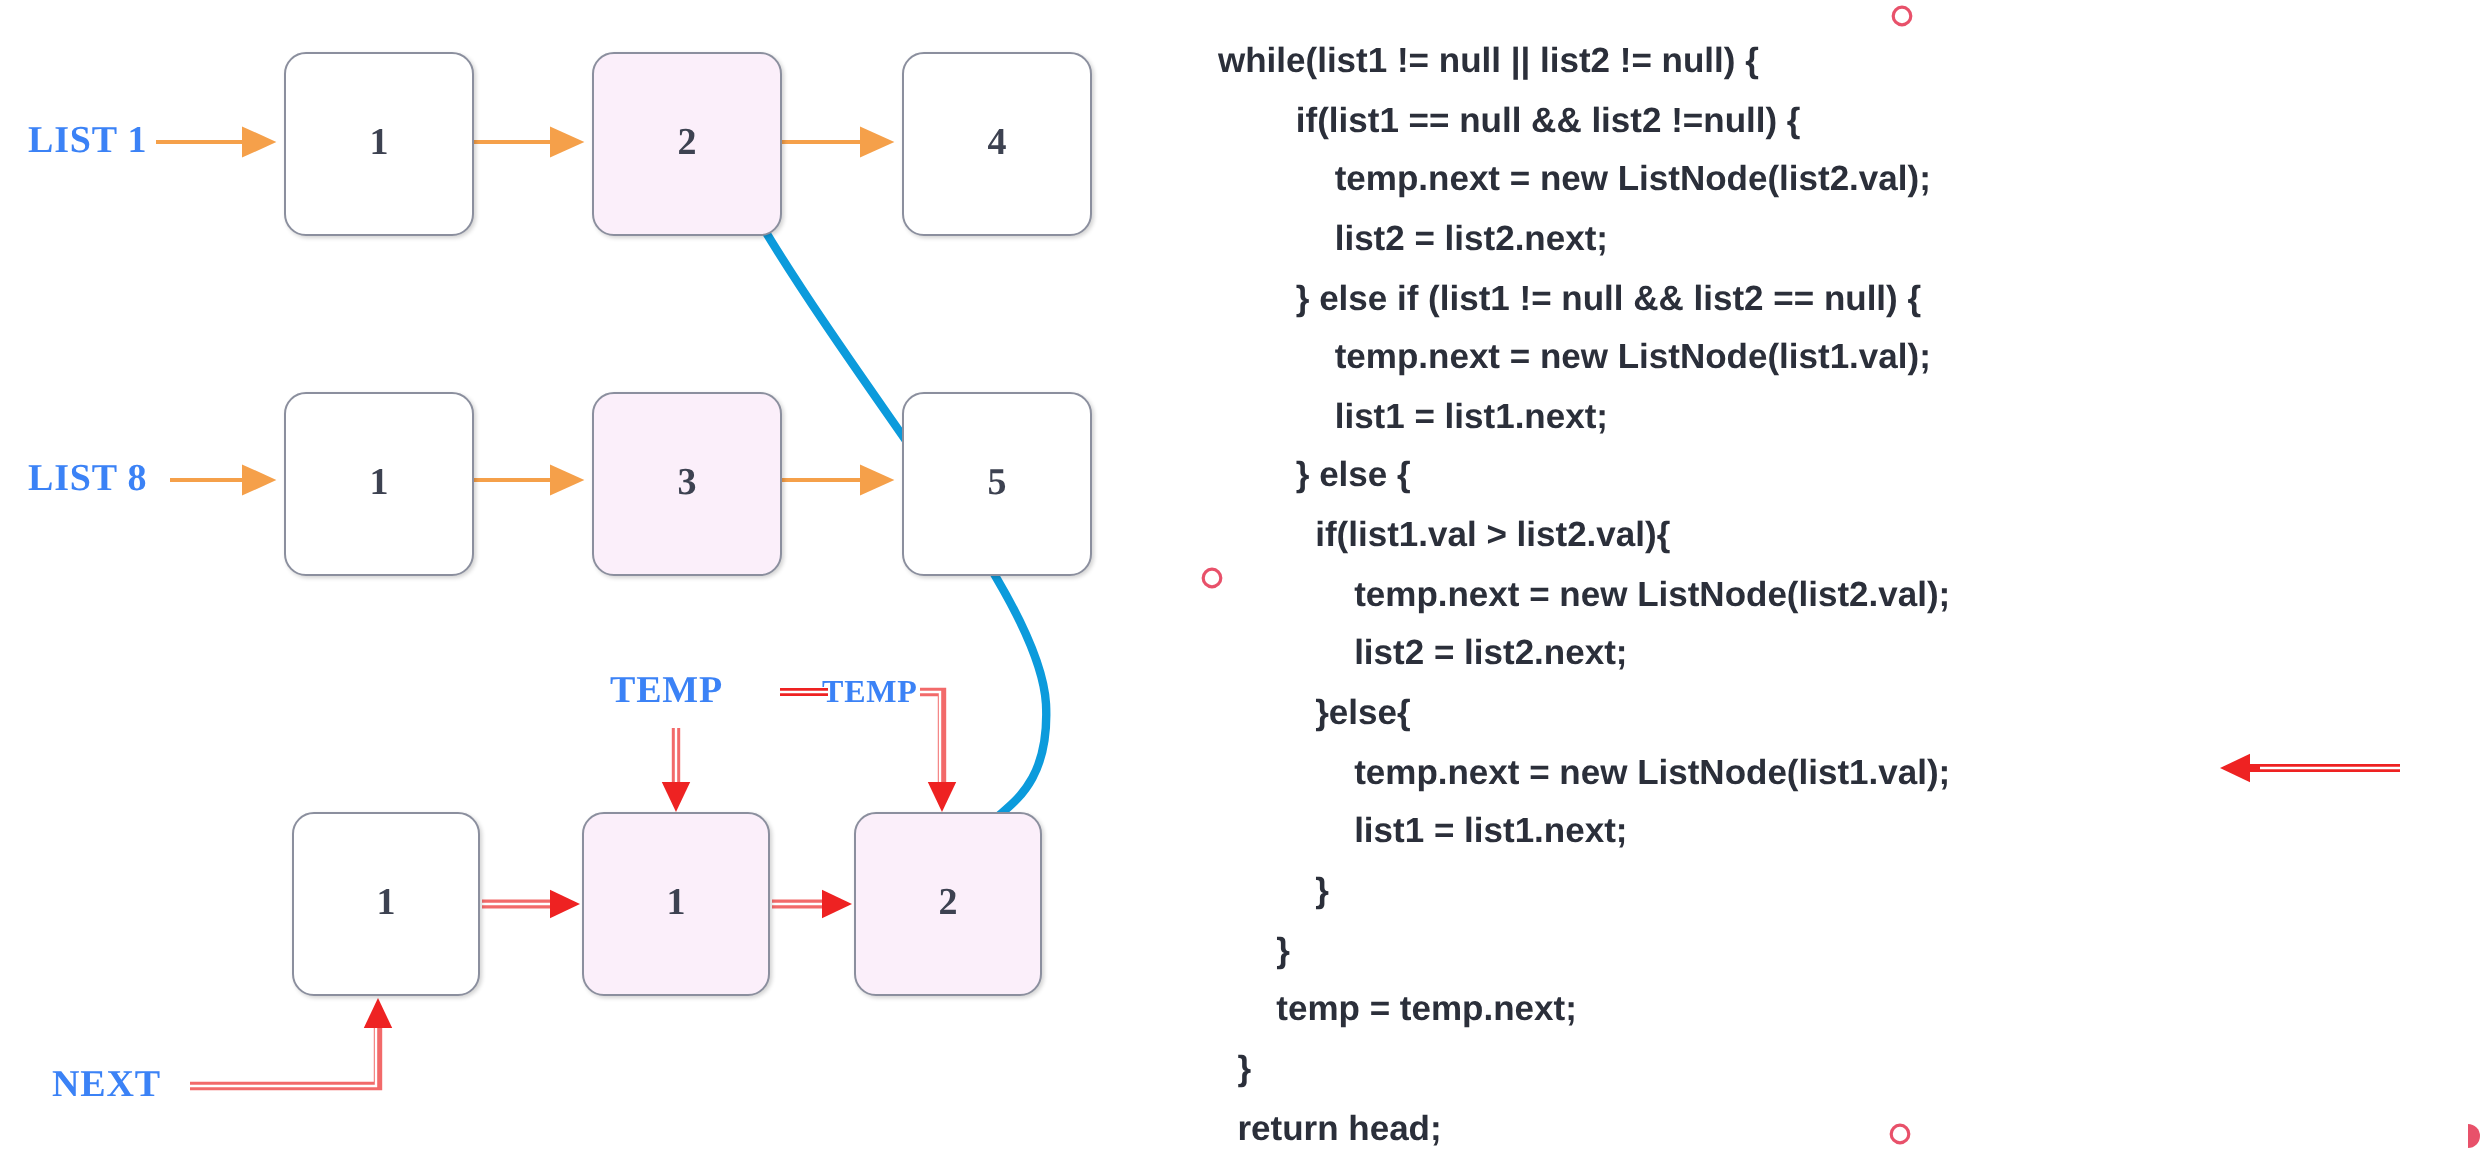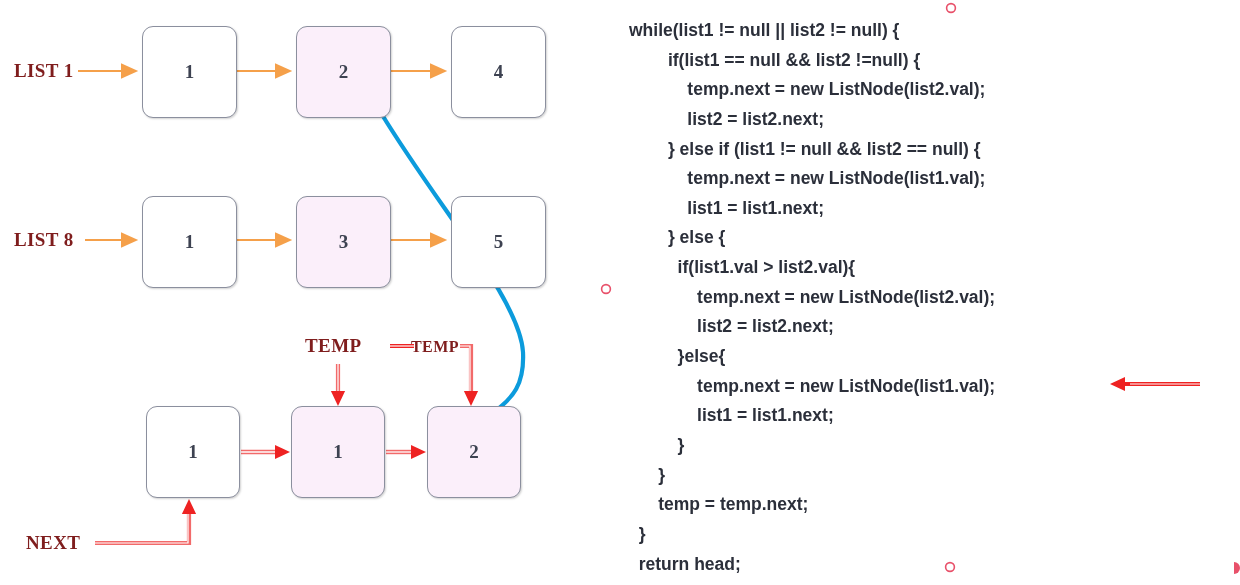--- a/index.html
+++ b/index.html
@@ -17,34 +17,34 @@
     display:flex;align-items:center;justify-content:center;
     font-family:"Liberation Serif", serif;
     font-weight:bold;font-size:19px;color:#3d4251;
     box-shadow:1px 1px 2px rgba(0,0,0,.18);
   }
   .node.hl{background:#fbeffa;}
 
   .lbl{
     position:absolute;
     font-family:"Liberation Serif", serif;
-    font-weight:bold;color:#7f1d1d;
+    font-weight:bold;color:#3b82f6;
     letter-spacing:.4px;white-space:nowrap;
   }
   .lbl.sm{font-size:19px;}
   .lbl.xs{font-size:16px;}
 
   
   #code{
     position:absolute;left:609px;top:16px;width:620px;
     font-family:"Liberation Sans", sans-serif;
     font-weight:bold;font-size:17.5px;line-height:29.65px;
     color:#2b2f3a;white-space:pre;
   }
-  #code .ln{display:block;height:29.65px;margin-left:20px;}
+  #code .ln{display:block;height:29.65px;}
 
   svg.layer{position:absolute;left:0;top:0;width:1240px;height:585px;
             overflow:visible;pointer-events:none;}
 </style>
 </head>
 <body>
 
 <div id="stage">
 
   <svg class="layer">

